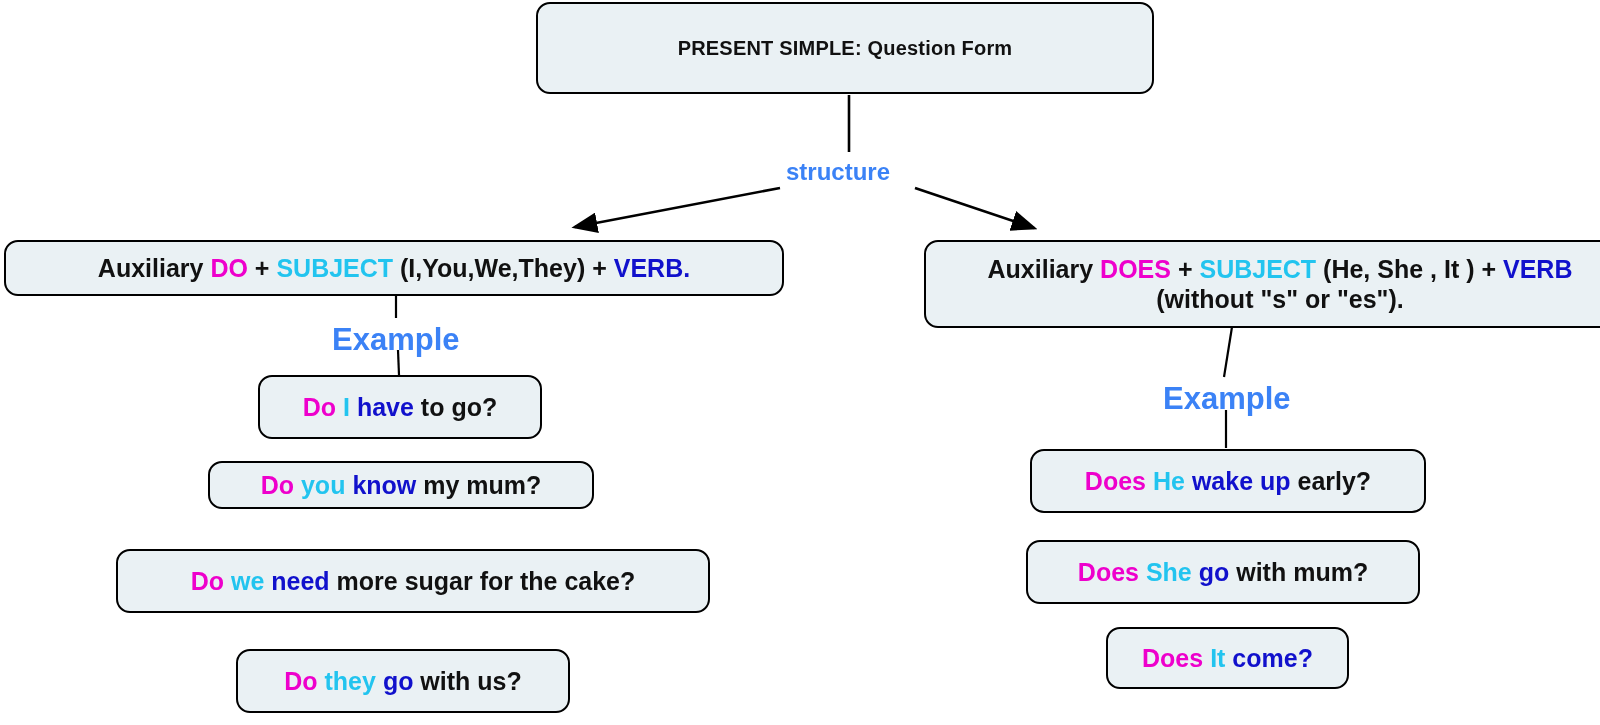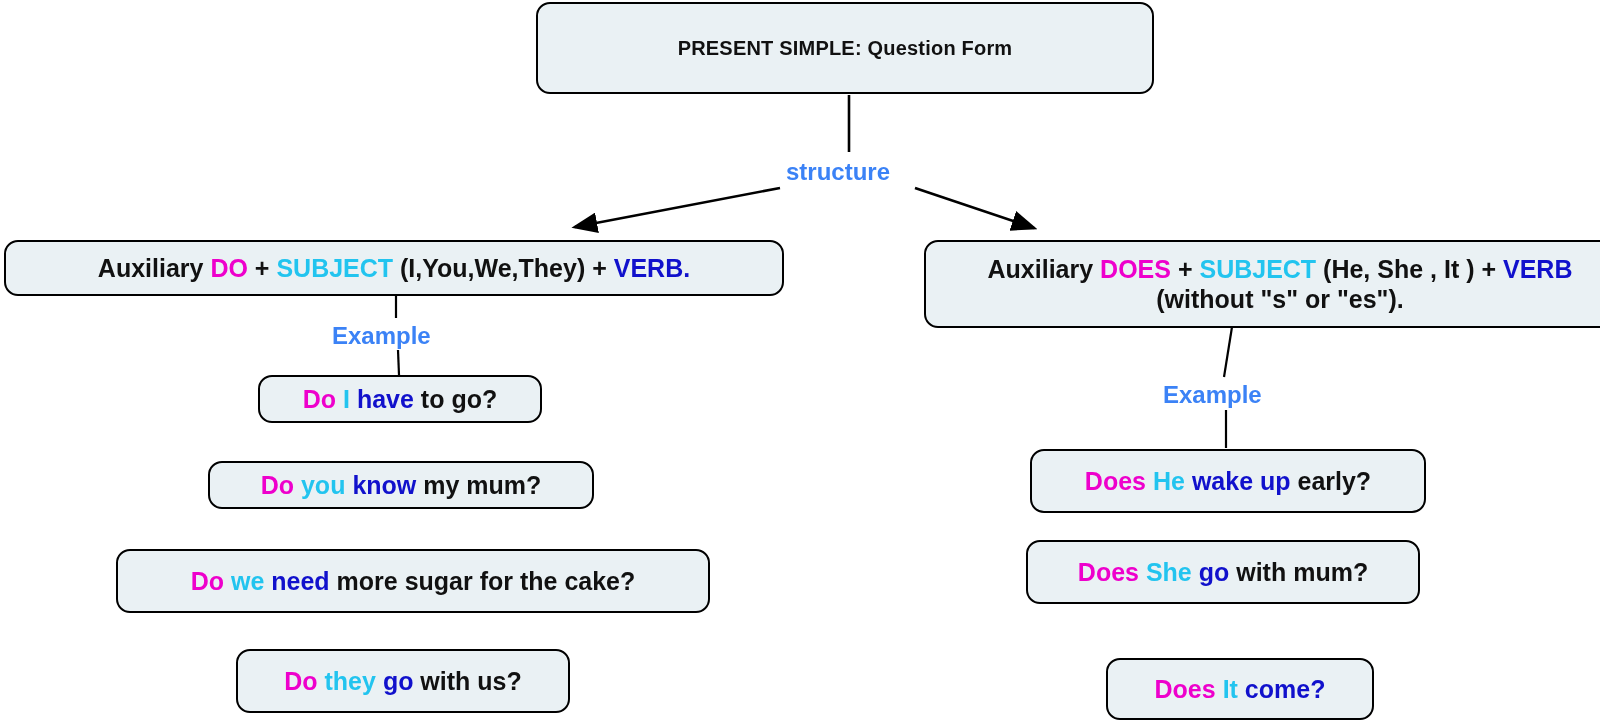--- a/index.html
+++ b/index.html
@@ -44,21 +44,21 @@
     font-size: 25px;
   }
   .edge-label {
     position: absolute;
     font-weight: bold;
     color: #3b82f6;
     white-space: nowrap;
     z-index: 3;
   }
   .lbl-structure { font-size: 24px; }
-  .lbl-example   { font-size: 24px; }
+  .lbl-example   { font-size: 31px; }
 
   svg.wires {
     position: absolute;
     left: 0;
     top: 0;
     width: 1600px;
     height: 725px;
     z-index: 1;
     pointer-events: none;
   }
@@ -113,21 +113,21 @@
   </div>
 
   <div class="edge-label lbl-example" style="left:332px; top:322px;">
     <span>Example</span>
   </div>
 
   <div class="edge-label lbl-example" style="left:1163px; top:381px;">
     <span>Example</span>
   </div>
 
-  <div class="node node-example" style="left:258px; top:375px; width:284px; height:48px;">
+  <div class="node node-example" style="left:258px; top:375px; width:284px; height:64px;">
     <span>
       <span class="aux">Do</span><span class="plain">&nbsp;</span><span class="subj">I</span><span class="plain">&nbsp;</span><span class="verb">have</span><span class="plain"> to go?</span>
     </span>
   </div>
 
   <div class="node node-example" style="left:208px; top:461px; width:386px; height:48px;">
     <span>
       <span class="aux">Do</span><span class="plain">&nbsp;</span><span class="subj">you</span><span class="plain">&nbsp;</span><span class="verb">know</span><span class="plain"> my mum?</span>
     </span>
   </div>
@@ -149,19 +149,19 @@
       <span class="aux">Does</span><span class="plain">&nbsp;</span><span class="subj">She</span><span class="plain">&nbsp;</span><span class="verb">go</span><span class="plain"> with mum?</span>
     </span>
   </div>
 
   <div class="node node-example" style="left:1030px; top:449px; width:396px; height:64px;">
     <span>
       <span class="aux">Does</span><span class="plain">&nbsp;</span><span class="subj">He</span><span class="plain">&nbsp;</span><span class="verb">wake up</span><span class="plain"> early?</span>
     </span>
   </div>
 
-  <div class="node node-example" style="left:1106px; top:658px; width:268px; height:62px;">
+  <div class="node node-example" style="left:1106px; top:627px; width:243px; height:62px;">
     <span>
       <span class="aux">Does</span><span class="plain">&nbsp;</span><span class="subj">It</span><span class="plain">&nbsp;</span><span class="verb">come?</span><span class="plain"></span>
     </span>
   </div>
 
 </div>
 
 </body></html>

